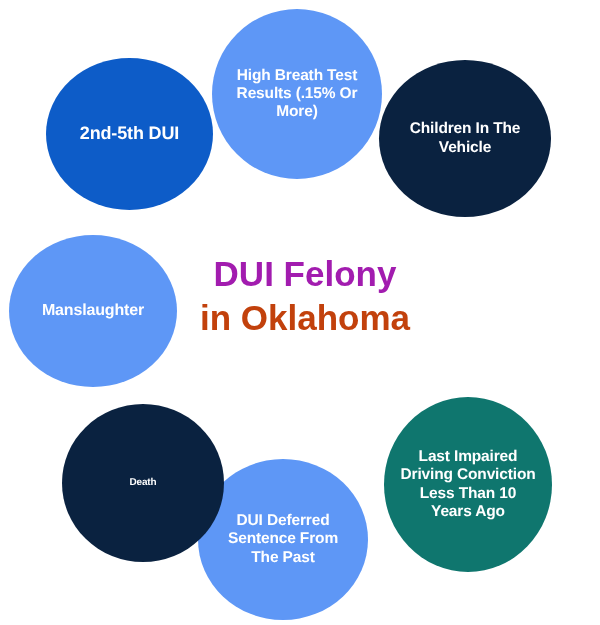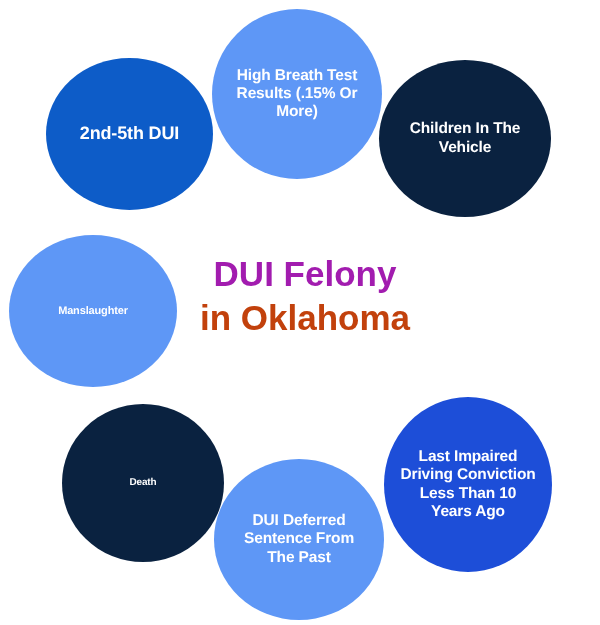--- a/index.html
+++ b/index.html
@@ -46,28 +46,28 @@
 
   #node-2 { left: 379px; top: 60px;  width: 172px; height: 157px; }
   #node-2 .node-label { font-size: 15.5px; }
 
   #node-3 { left: 427px; top: 236px; width: 164px; height: 158px; }
   #node-3 .node-label { font-size: 15.5px; }
 
   #node-4 { left: 384px; top: 397px; width: 168px; height: 175px; }
   #node-4 .node-label { font-size: 15.5px; }
 
-  #node-5 { left: 214px; top: 459px; width: 170px; height: 161px; }
+  #node-5 { left: 198px; top: 459px; width: 170px; height: 161px; }
   #node-5 .node-label { font-size: 15.5px; }
 
   #node-6 { left: 62px;  top: 404px; width: 162px; height: 158px; }
   #node-6 .node-label { font-size: 10px; }
 
   #node-7 { left: 9px;   top: 235px; width: 168px; height: 152px; }
-  #node-7 .node-label { font-size: 11px; }
+  #node-7 .node-label { font-size: 16px; }
 
   #center-title {
     position: absolute;
     left: 170px;
     top: 243px;
     width: 270px;
     height: 106px;
     display: flex;
     flex-direction: column;
     align-items: center;
@@ -95,21 +95,21 @@
 
   <div class="node" id="node-1" style="background: rgb(94, 151, 246);">
     <span class="node-label" style="color: rgb(255, 255, 255);">High Breath Test Results (.15% Or More)</span>
   </div>
 
   <div class="node" id="node-2" style="background: rgb(10, 34, 64);">
     <span class="node-label" style="color: rgb(255, 255, 255);">Children In The Vehicle</span>
   </div>
 
 
-  <div class="node" id="node-4" style="background: #1d4ed8;">
+  <div class="node" id="node-4" style="background: #0f766e;">
     <span class="node-label" style="color: rgb(255, 255, 255);">Last Impaired Driving Conviction Less Than 10 Years Ago</span>
   </div>
 
   <div class="node" id="node-5" style="background: rgb(94, 151, 246);">
     <span class="node-label" style="color: rgb(255, 255, 255);">DUI Deferred Sentence From The Past</span>
   </div>
 
   <div class="node" id="node-6" style="background: rgb(10, 34, 64);">
     <span class="node-label" style="color: rgb(255, 255, 255);">Death</span>
   </div>

